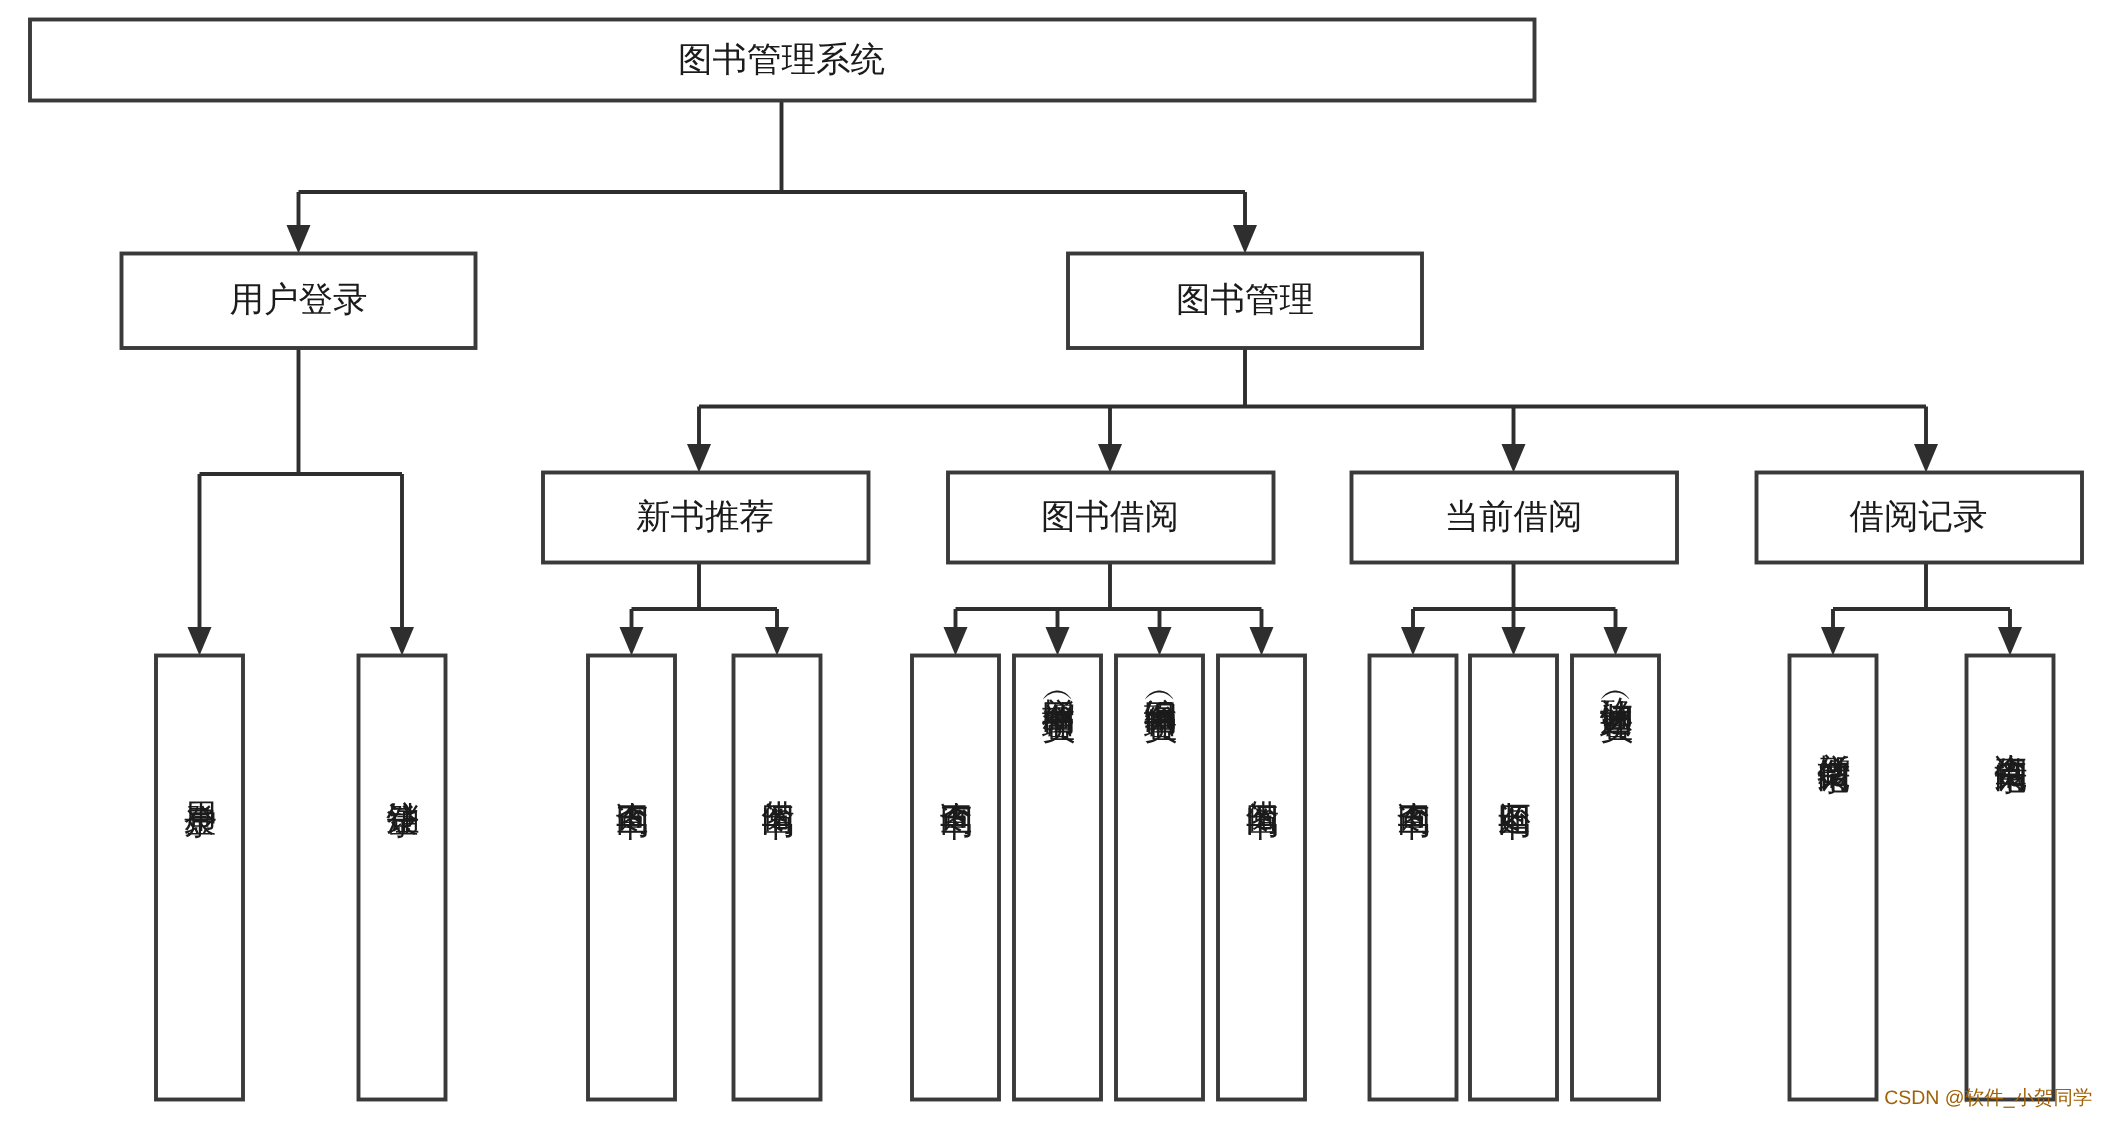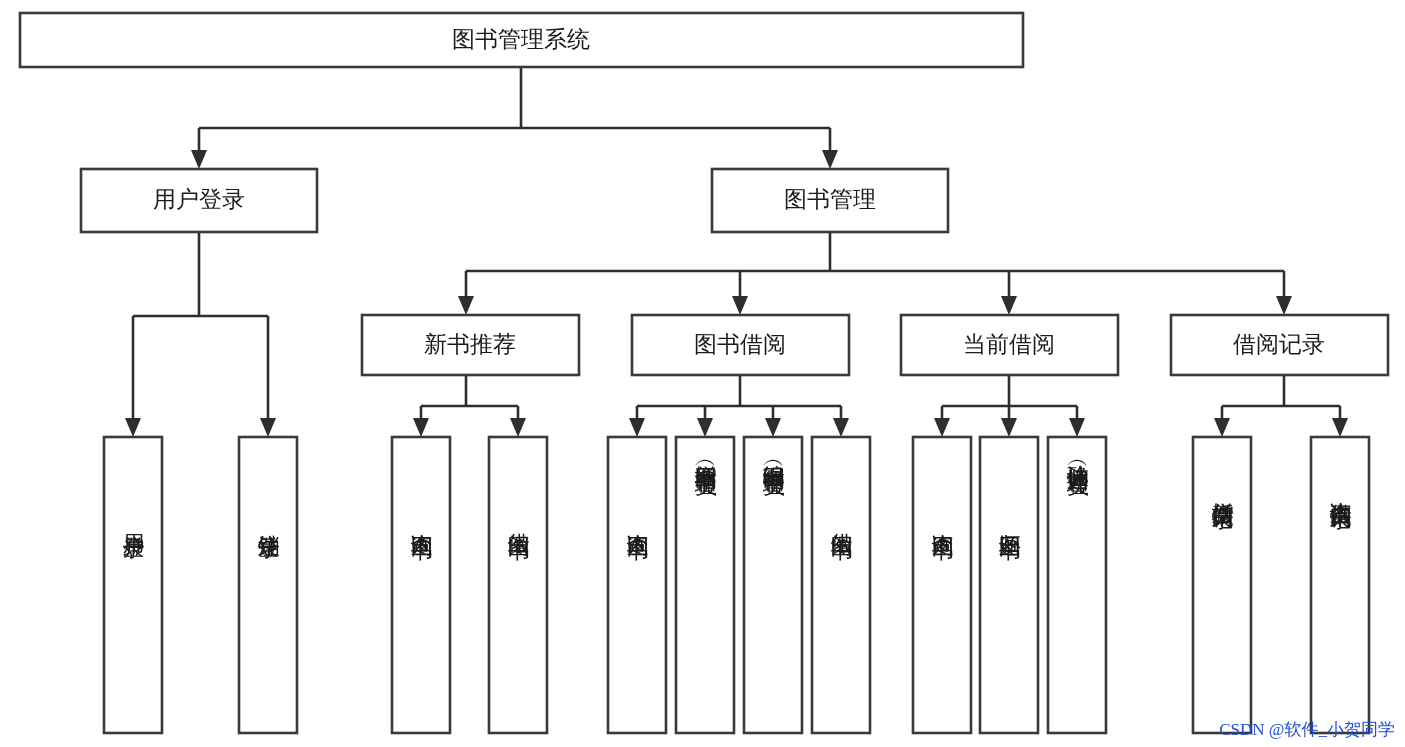--- a/index.html
+++ b/index.html
@@ -59,23 +59,23 @@
     color: #1b1b1b;
     letter-spacing: 1.5px;
     white-space: nowrap;
     text-align: left;
     pointer-events: none;
   }
   .watermark {
     position: absolute;
     right: 10px;
     bottom: 6px;
-    font-family: Liberation Serif, serif;
-    font-size: 17px;
-    color: #1d4ed8;
+    font-family: Liberation Sans, sans-serif;
+    font-size: 13px;
+    color: #a16207;
     white-space: nowrap;
   }
 </style>
 </head>
 <body>
 
 <div id="diagram-root">
 
   <svg id="tree-svg" viewBox="0 0 1405 747">
 

